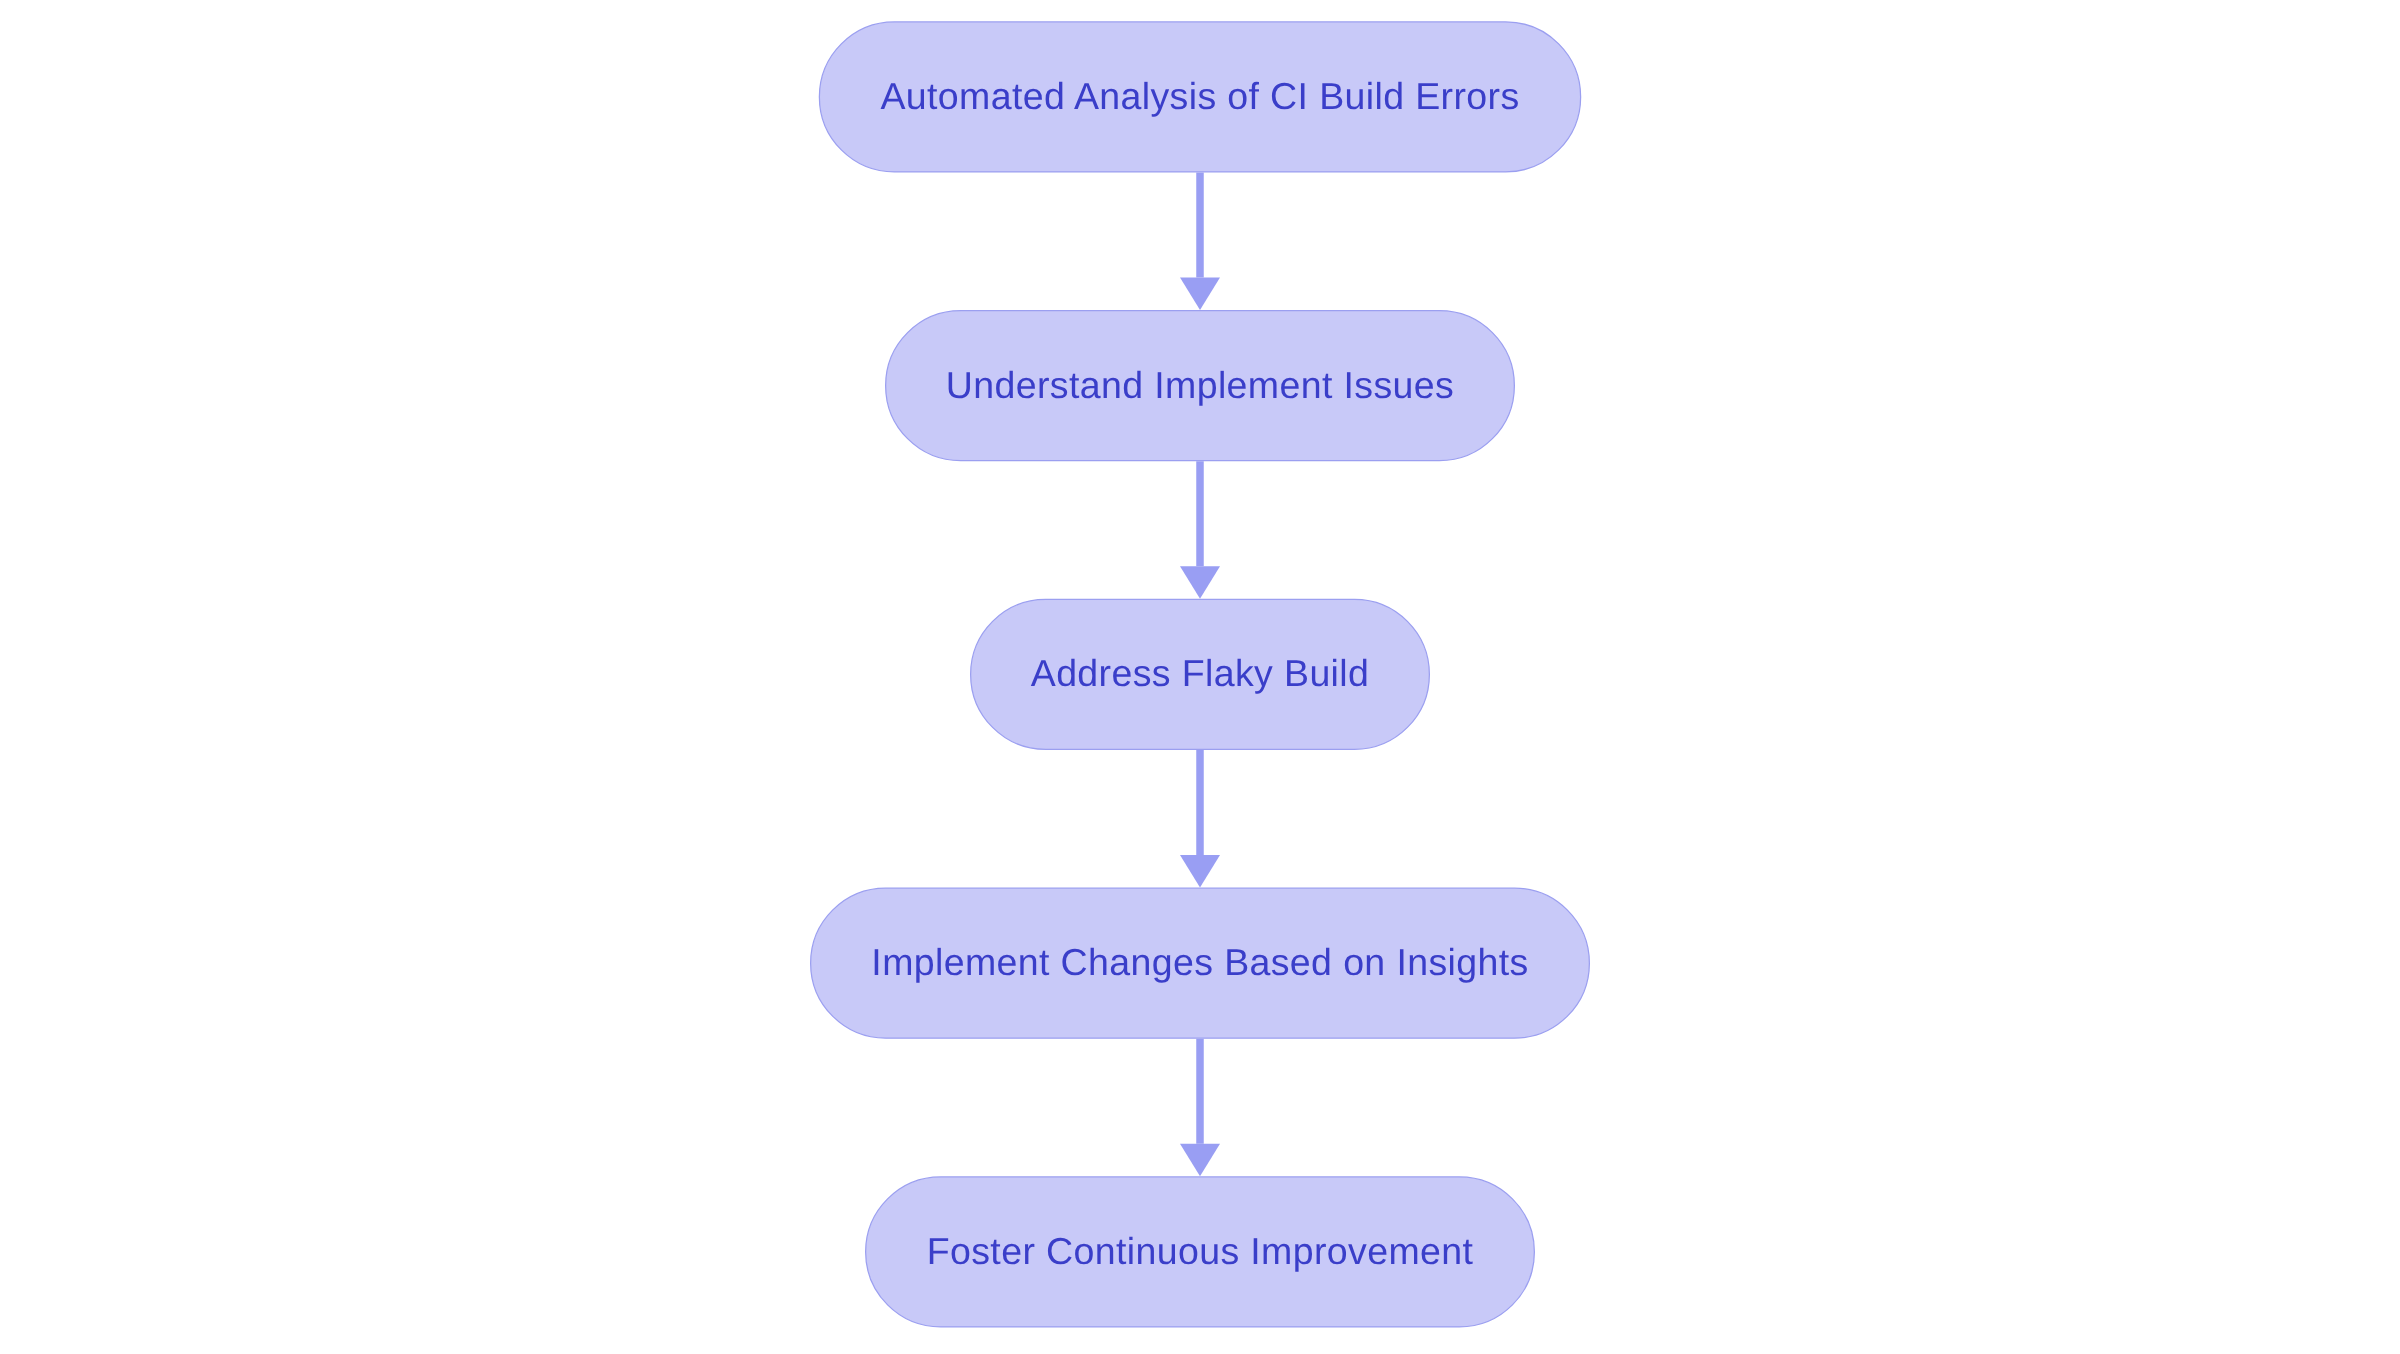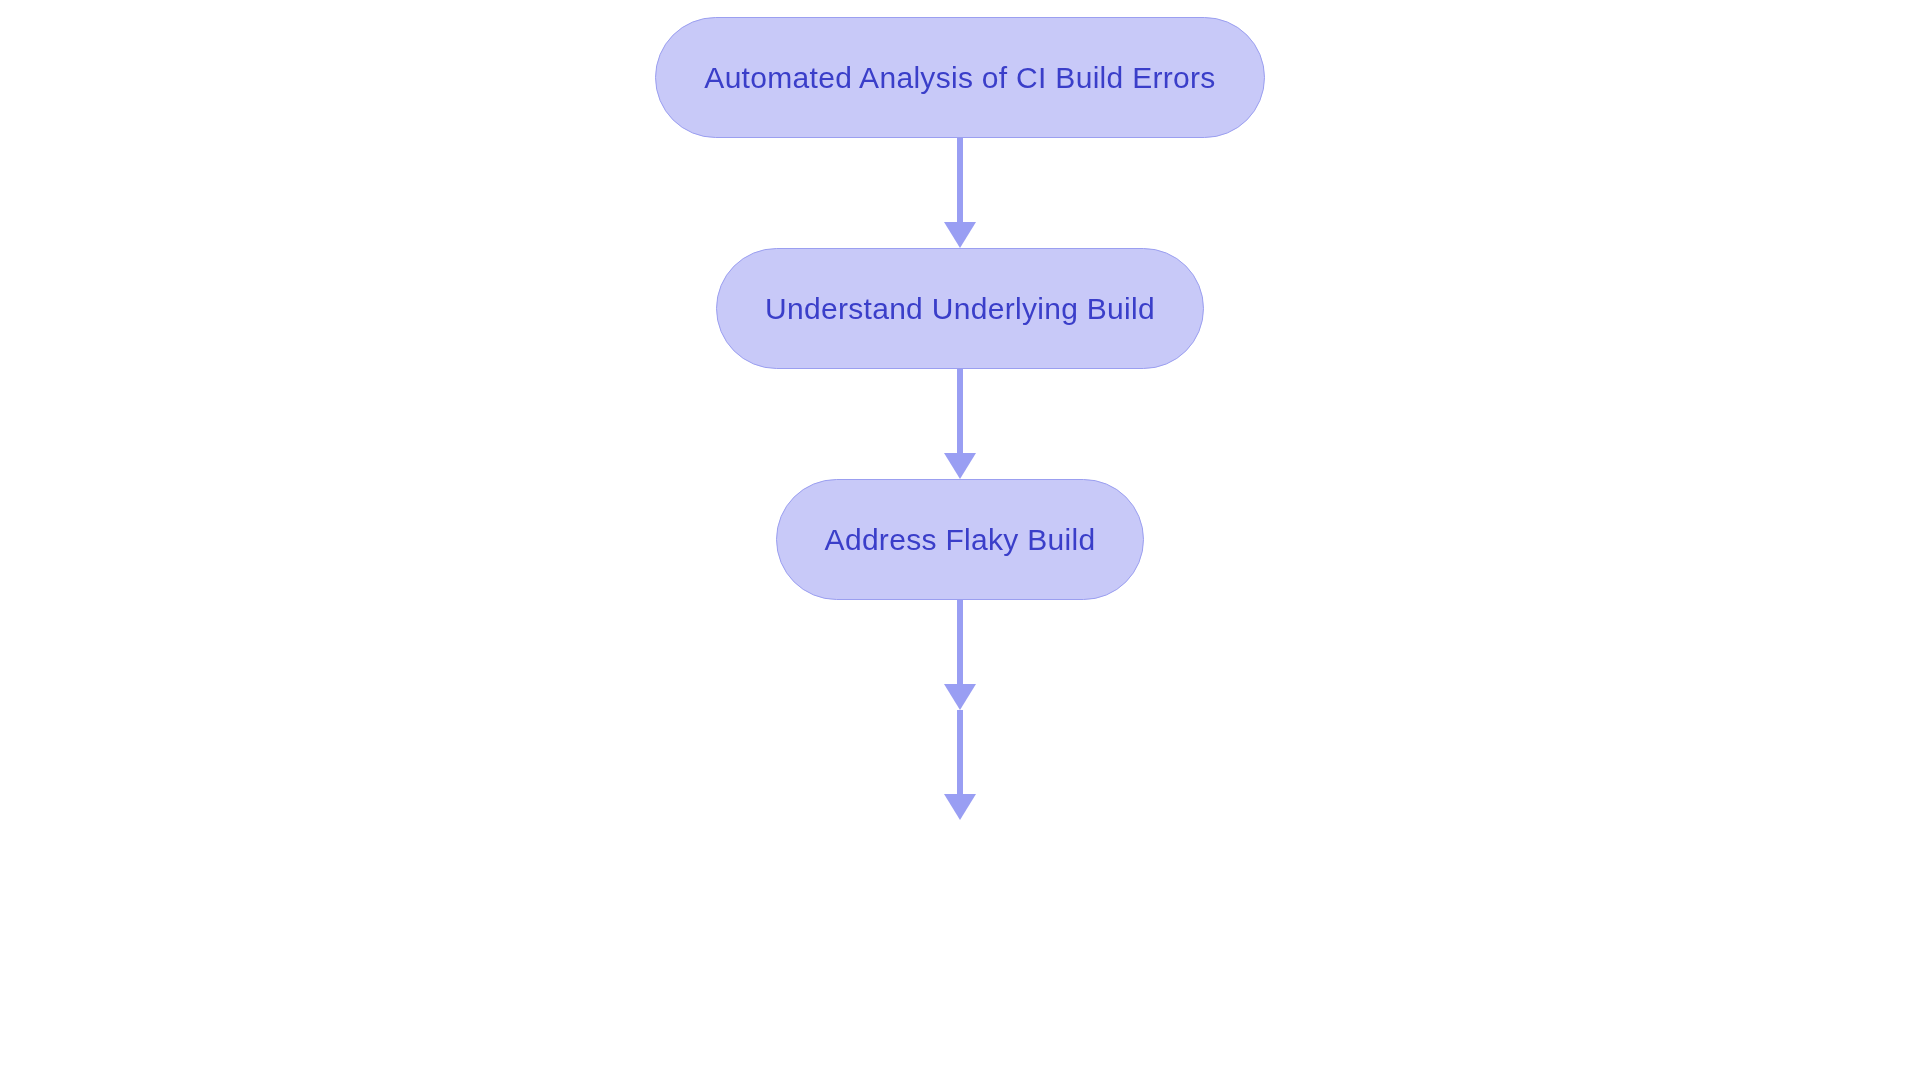--- a/index.html
+++ b/index.html
@@ -72,37 +72,43 @@
   <div class="node">
     <span class="node-label">Automated Analysis of CI Build Errors</span>
   </div>
 
   <div class="arrow">
     <div class="arrow-stem"></div>
     <div class="arrow-head"></div>
   </div>
 
   <div class="node">
-    <span class="node-label">Understand Underlying Build</span>
+    <span class="node-label">Understand Implement Issues</span>
   </div>
 
   <div class="arrow">
     <div class="arrow-stem"></div>
     <div class="arrow-head"></div>
   </div>
 
   <div class="node">
     <span class="node-label">Address Flaky Build</span>
   </div>
 
   <div class="arrow">
     <div class="arrow-stem"></div>
     <div class="arrow-head"></div>
   </div>
 
+  <div class="node">
+    <span class="node-label">Implement Changes Based on Insights</span>
+  </div>
 
   <div class="arrow">
     <div class="arrow-stem"></div>
     <div class="arrow-head"></div>
   </div>
 
+  <div class="node">
+    <span class="node-label">Foster Continuous Improvement</span>
+  </div>
 
 </div>
 
 </body></html>

